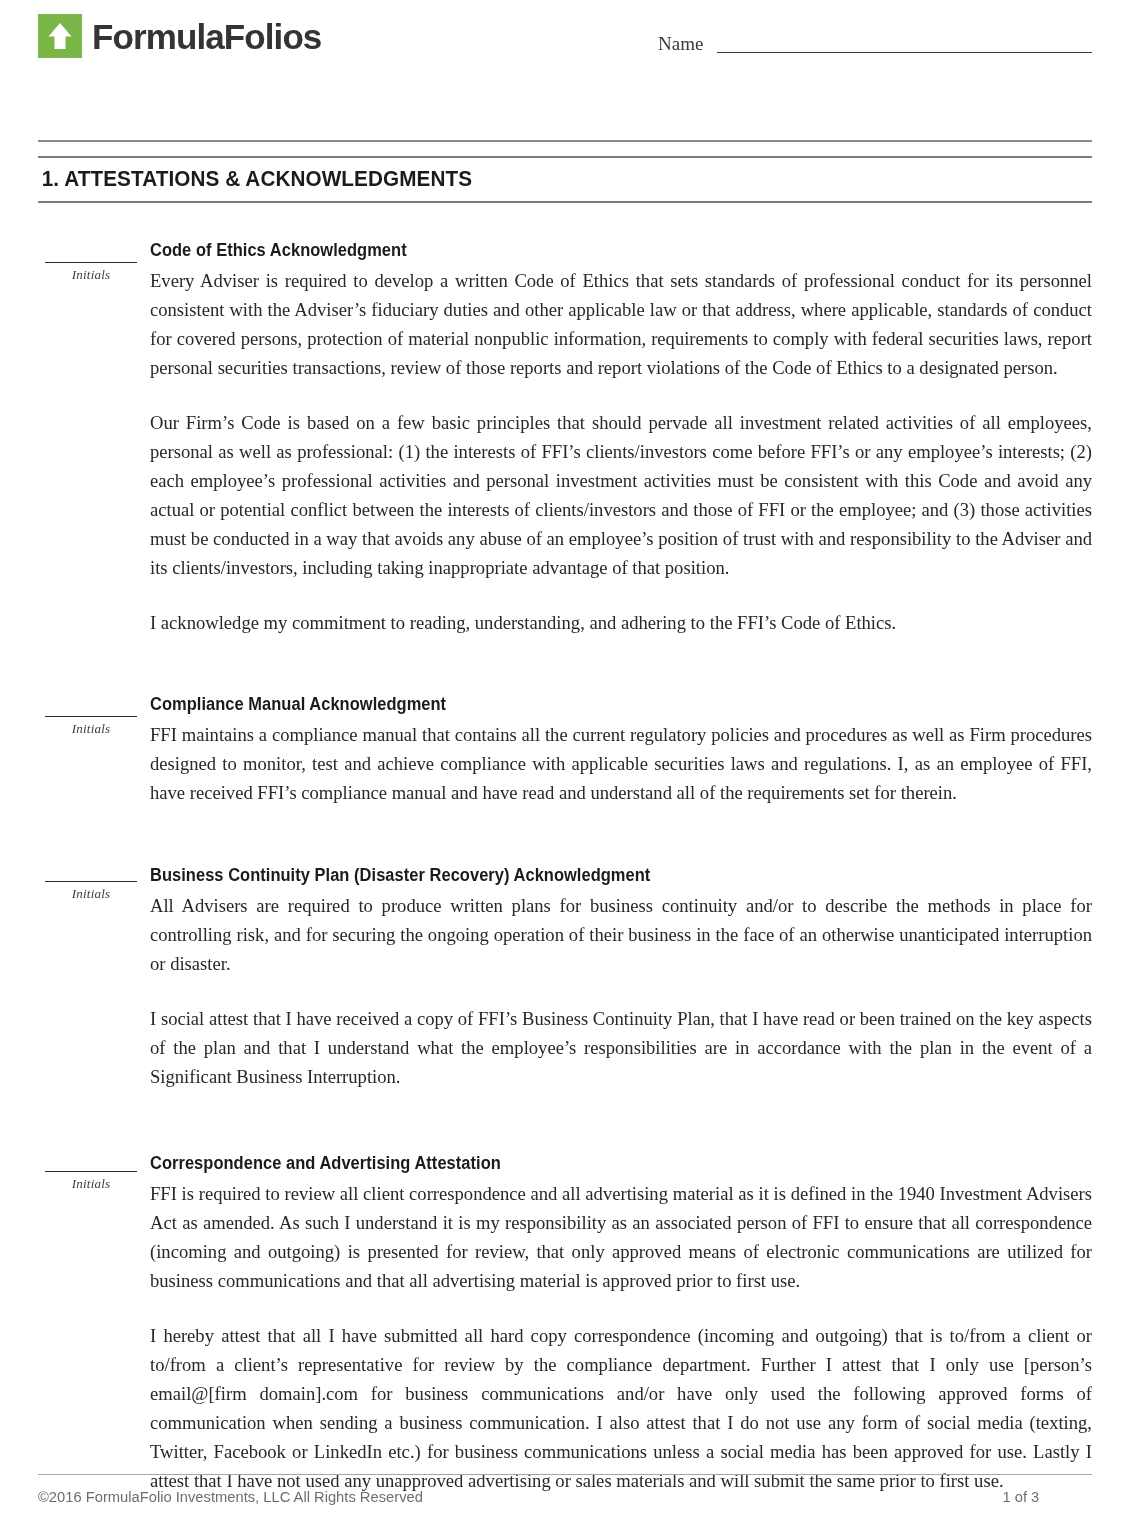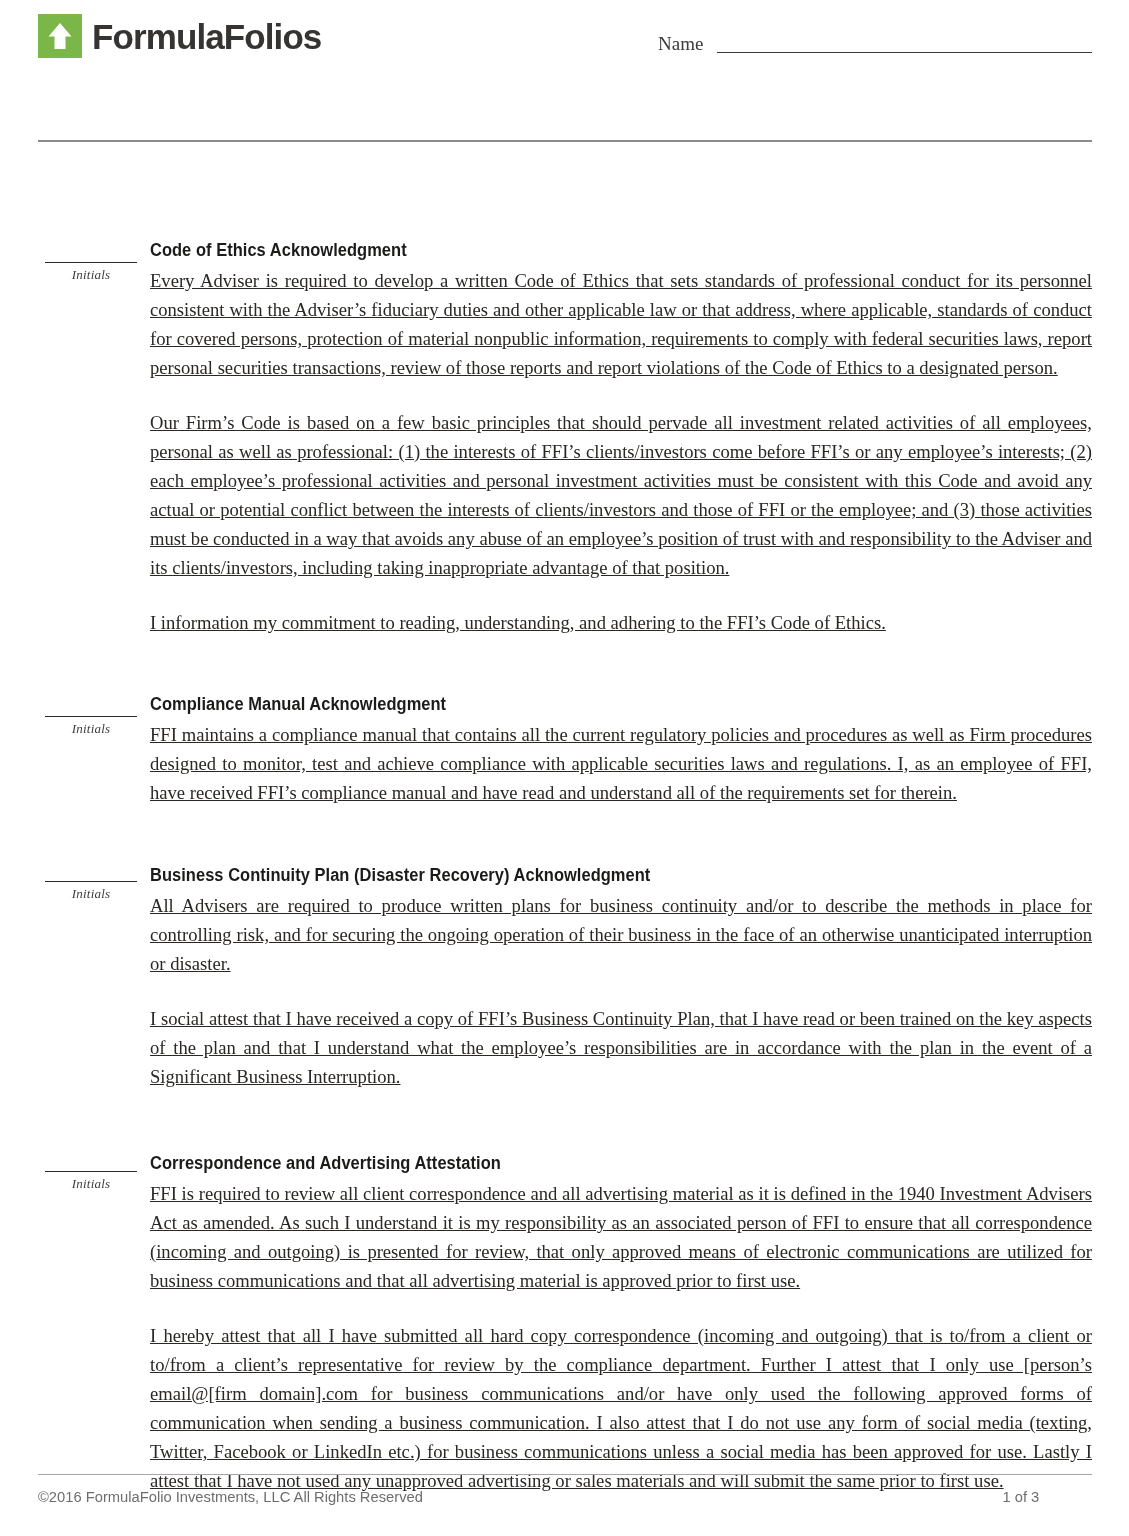--- a/index.html
+++ b/index.html
@@ -167,21 +167,20 @@
     white-space: nowrap;
   }
   .para {
     font-family: "Liberation Serif", serif;
     font-size: 18.6px;
     line-height: 29px;
     color: #2a2724;
     text-align: justify;
     margin: 0;
     hyphens: manual;
-    text-decoration: underline;
   }
   .para + .para {
     margin-top: 26px;
   }
 
   
   #block-code-of-ethics      { margin-top: 0px; }
   #block-compliance-manual   { margin-top: 57px; }
   #block-business-continuity { margin-top: 58px; }
   #block-correspondence      { margin-top: 62px; }
@@ -236,33 +235,38 @@
 
     <div class="name-field">
       <span class="name-label">Name</span>
       <span class="name-rule"></span>
     </div>
 
   </div>
 
   <div class="header-rule"></div>
 
+  <div class="section-band">
+    <div class="rule-top"></div>
+    <div class="section-title">1. ATTESTATIONS &amp; ACKNOWLEDGMENTS</div>
+    <div class="rule-bottom"></div>
+  </div>
 
   <div class="blocks">
 
     <div class="block" id="block-code-of-ethics">
       <div class="initials-box">
         <div class="initials-rule"></div>
         <div class="initials-label">Initials</div>
       </div>
       <div class="block-body">
         <div class="block-heading">Code of Ethics Acknowledgment</div>
         <p class="para">Every Adviser is required to develop a written Code of Ethics that sets standards of professional conduct for its personnel consistent with the Adviser’s fiduciary duties and other applicable law or that address, where applicable, standards of conduct for covered persons, protection of material nonpublic information, requirements to comply with federal securities laws, report personal securities transactions, review of those reports and report violations of the Code of Ethics to a designated person.</p>
         <p class="para">Our Firm’s Code is based on a few basic principles that should pervade all investment related activities of all employees, personal as well as professional: (1) the interests of FFI’s clients/investors come before FFI’s or any employee’s interests; (2) each employee’s professional activities and personal investment activities must be consistent with this Code and avoid any actual or potential conflict between the interests of clients/investors and those of FFI or the employee; and (3) those activities must be conducted in a way that avoids any abuse of an employee’s position of trust with and responsibility to the Adviser and its clients/investors, including taking inappropriate advantage of that position.</p>
-        <p class="para">I information my commitment to reading, understanding, and adhering to the FFI’s Code of Ethics.</p>
+        <p class="para">I acknowledge my commitment to reading, understanding, and adhering to the FFI’s Code of Ethics.</p>
       </div>
     </div>
 
     <div class="block" id="block-compliance-manual">
       <div class="initials-box">
         <div class="initials-rule"></div>
         <div class="initials-label">Initials</div>
       </div>
       <div class="block-body">
         <div class="block-heading">Compliance Manual Acknowledgment</div>

